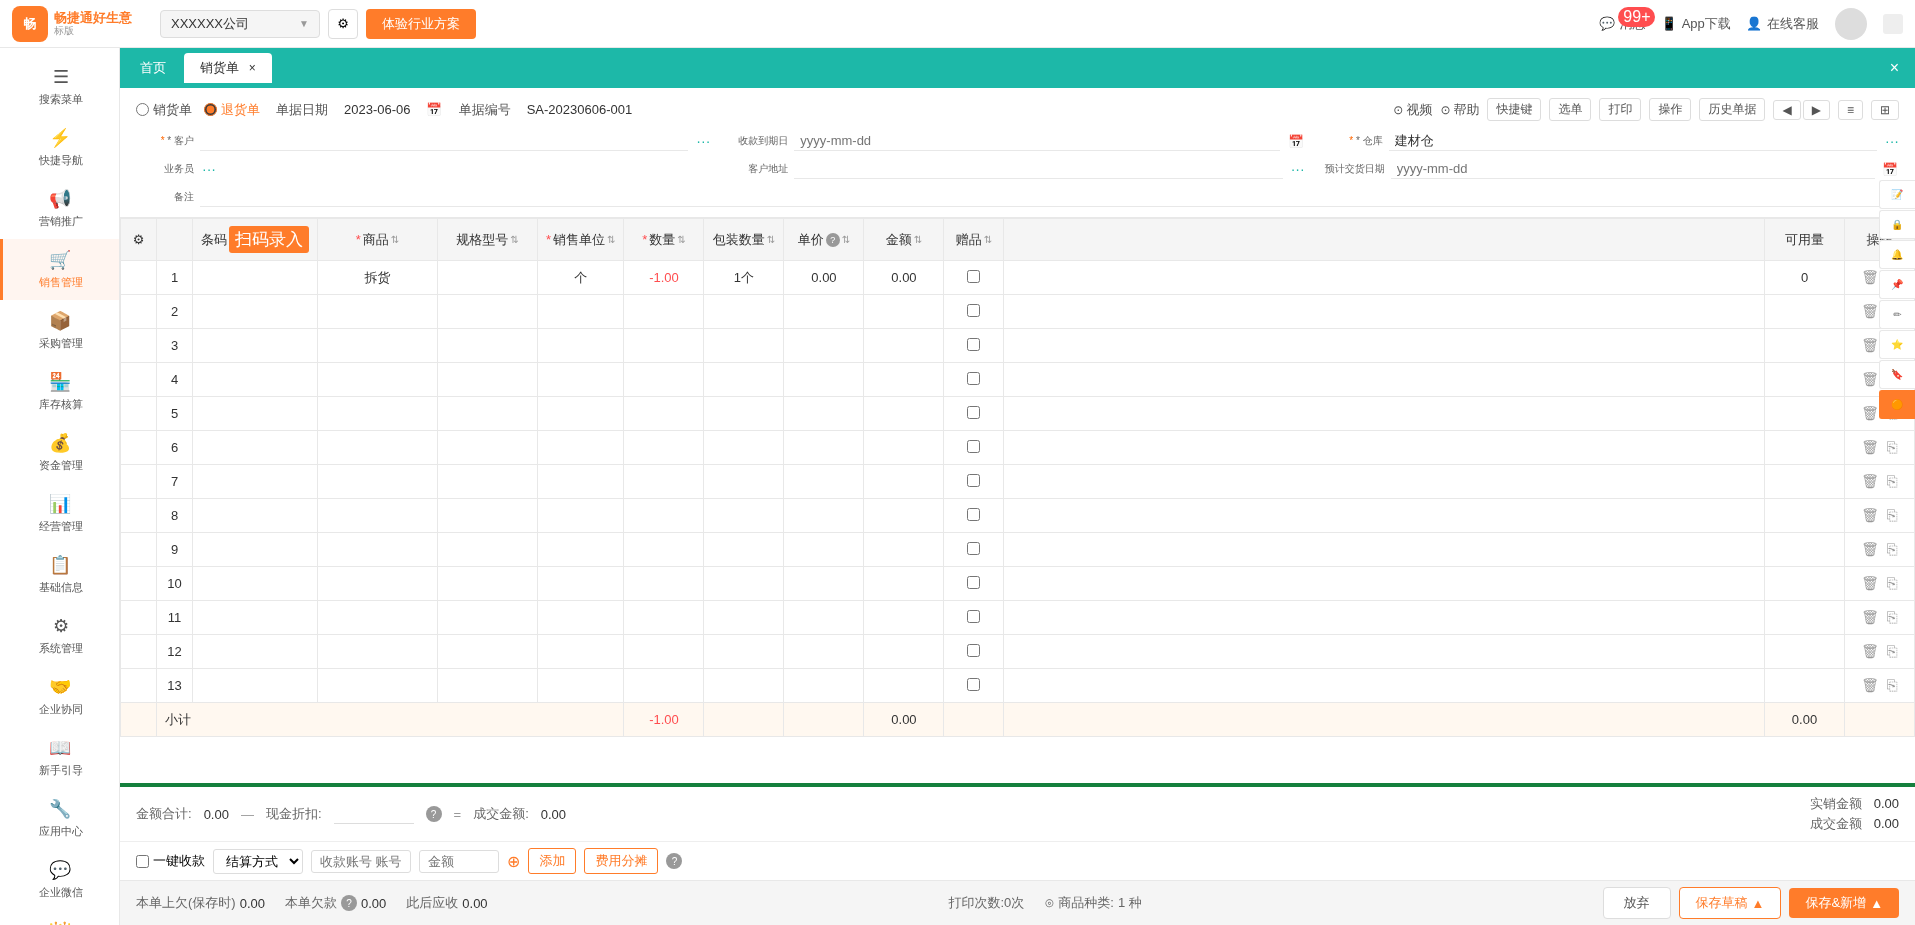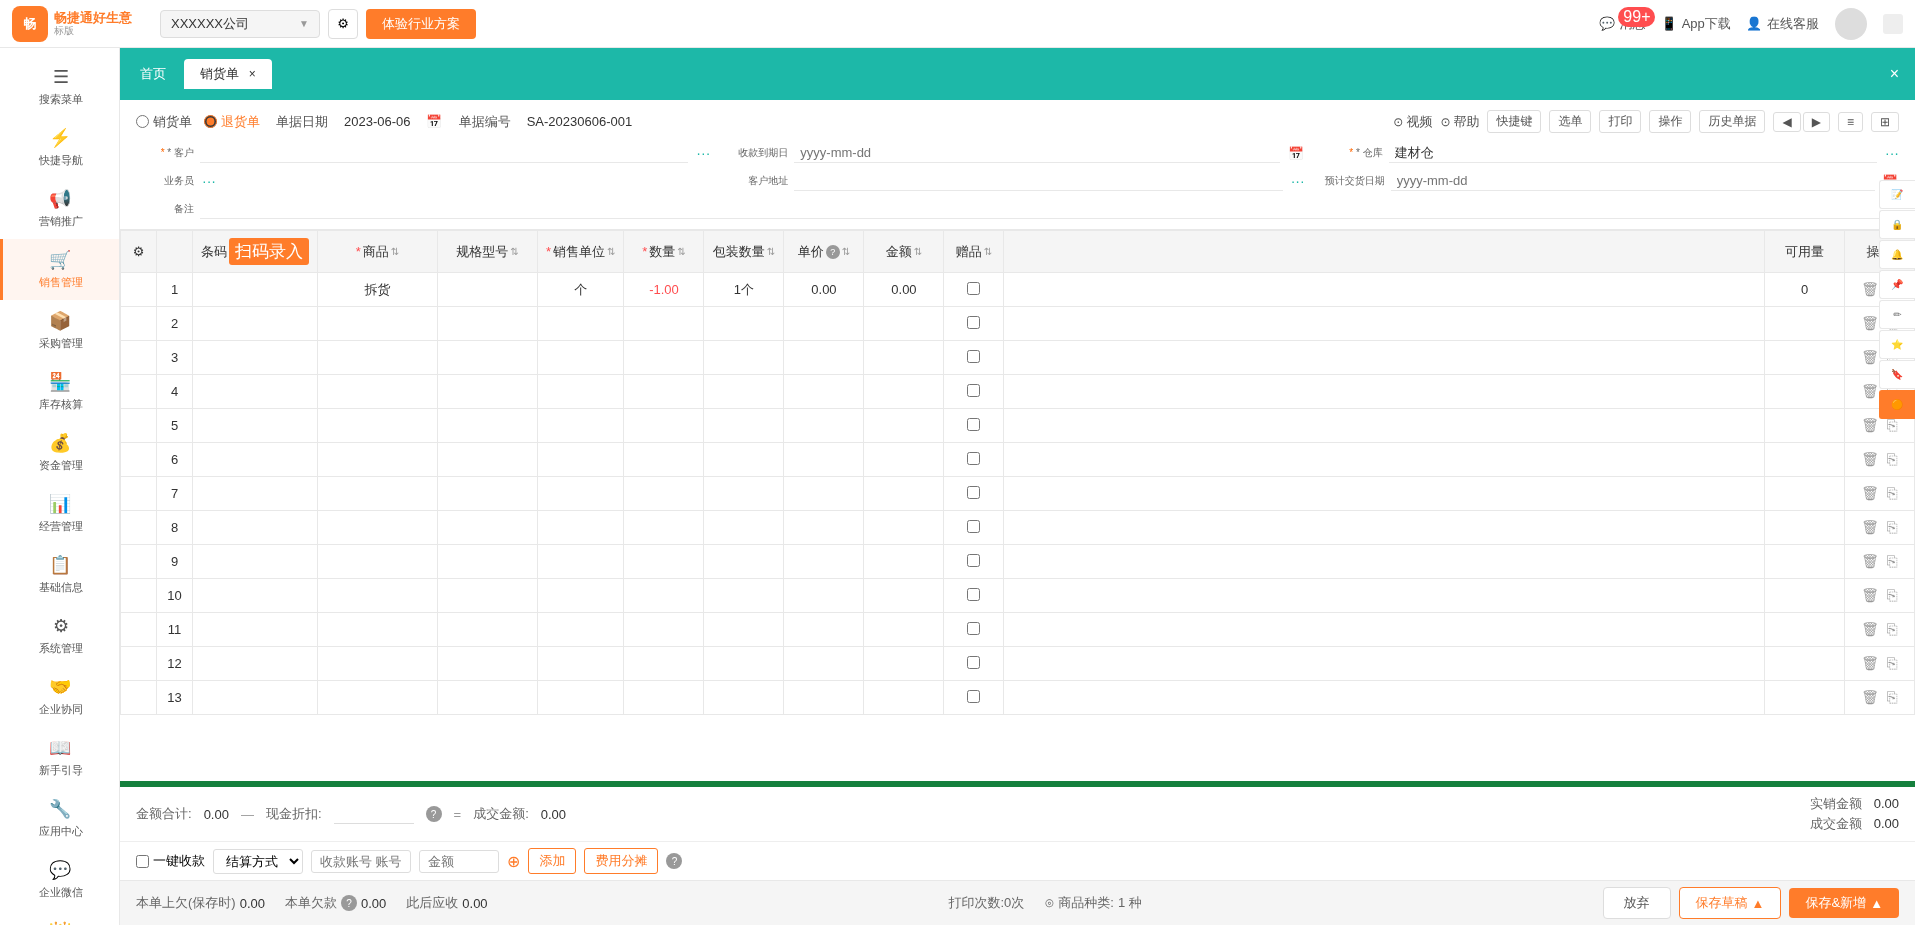--- a/index.html
+++ b/index.html
@@ -28,21 +28,21 @@
     
     .layout { display: flex; height: calc(925px - 48px); }
     .sidebar { width: 120px; background: #fff; border-right: 1px solid #e8e8e8; display: flex; flex-direction: column; padding-top: 8px; overflow-y: auto; flex-shrink: 0; }
     .sidebar-item { display: flex; flex-direction: column; align-items: center; padding: 10px 4px; cursor: pointer; gap: 4px; color: #555; border-left: 3px solid transparent; }
     .sidebar-item.active { background: #fff5f0; color: #ff7c2a; border-left-color: #ff7c2a; }
     .sidebar-item .si-icon { font-size: 18px; }
     .sidebar-item .si-label { font-size: 11px; text-align: center; }
 
     
     .main { flex: 1; display: flex; flex-direction: column; overflow: hidden; }
-    .tab-bar { background: #1db8a8; display: flex; align-items: center; height: 52px; padding: 0 4px; gap: 2px; }
+    .tab-bar { background: #1db8a8; display: flex; align-items: center; height: 40px; padding: 0 4px; gap: 2px; }
     .tab-item { padding: 6px 16px; border-radius: 4px 4px 0 0; cursor: pointer; color: #fff; font-size: 13px; }
     .tab-item.active { background: #fff; color: #333; }
     .tab-item.home { background: transparent; color: #fff; }
     .tab-close { margin-left: 6px; cursor: pointer; font-size: 12px; }
     .close-tab-x { margin-left: auto; color: #fff; padding: 0 12px; cursor: pointer; font-size: 16px; }
     .radio-group { display: flex; gap: 12px; align-items: center; }
     .radio-label { display: flex; align-items: center; gap: 4px; cursor: pointer; color: #555; }
     .radio-label input { accent-color: #ff7c2a; }
     .date-label { color: #555; }
     .date-value { color: #333; font-weight: 500; }
@@ -71,21 +71,21 @@
     .col-gift { width: 60px; }
     .col-available { width: 80px; }
     .col-ops { width: 70px; }
     .scan-btn { background: #ff7c2a; color: #fff; border: none; border-radius: 3px; padding: 2px 6px; font-size: 17px; cursor: pointer; }
     .sort-icon { color: #999; font-size: 10px; }
     .th-required { color: #ff4d4f; }
     .subtotal-row td { background: #fff8f0; font-weight: 500; }
     .op-btn { cursor: pointer; color: #999; font-size: 14px; margin: 0 2px; }
 
     
-    .bottom-bar { background: #fff; border-top: 6px solid #15803d; }
+    .bottom-bar { background: #fff; border-top: 4px solid #15803d; }
     .bottom-bar-top { display: flex; align-items: center; padding: 8px 16px; gap: 12px; border-bottom: 1px solid #eee; }
     .total-label { color: #666; }
     .total-value { color: #333; font-weight: 500; }
     .dash { color: #999; }
     .discount-label { color: #666; }
     .discount-input { border: none; border-bottom: 1px solid #ddd; width: 80px; padding: 2px 4px; }
     .qmark { background: #999; color: #fff; border-radius: 50%; width: 16px; height: 16px; display: inline-flex; align-items: center; justify-content: center; font-size: 10px; cursor: pointer; }
     .eq { color: #999; }
     .deal-label { color: #666; }
     .deal-value { color: #333; font-weight: 500; }
@@ -637,20 +637,32 @@
       <td></td>
       <td></td>
       <td><input type="checkbox" style=""></td>
       <td style="min-width:200px;"></td>
       <td></td>
       <td>
         <span class="op-btn">🗑</span>
         <span class="op-btn">⎘</span>
       </td>
     </tr>
+            <tr class="subtotal-row">
+    <td></td>
+    <td colspan="5" style="text-align:left;padding-left:8px;">小计</td>
+    <td class="red">-1.00</td>
+    <td></td>
+    <td></td>
+    <td>0.00</td>
+    <td></td>
+    <td></td>
+    <td>0.00</td>
+    <td></td>
+  </tr>
           </tbody>
       </table>
     </div>
 
     <div class="bottom-bar">
       <div class="bottom-bar-top">
         <span class="total-label">金额合计:</span>
         <span class="total-value">0.00</span>
         <span class="dash">—</span>
         <span class="discount-label">现金折扣:</span>

